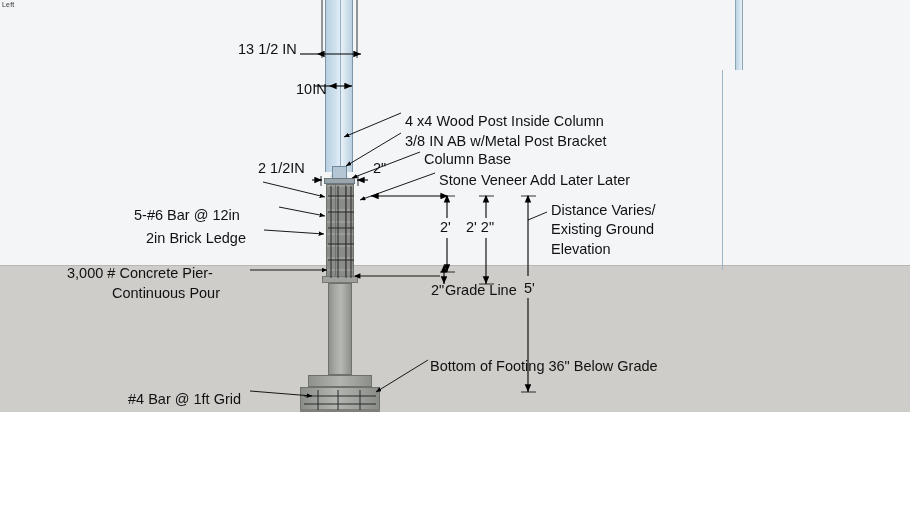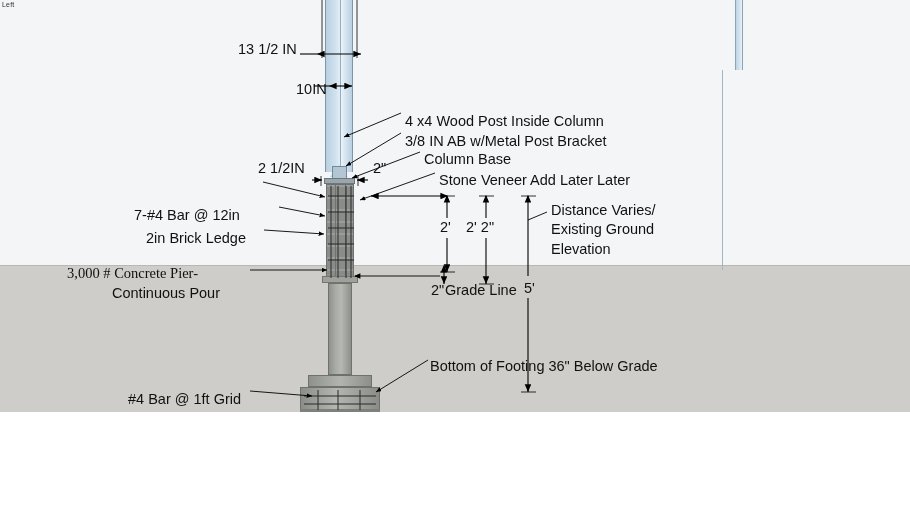--- a/index.html
+++ b/index.html
@@ -324,23 +324,23 @@
   <div class="lbl" style="left:440px; top:218px;">2'</div>
   <div class="lbl" style="left:466px; top:218px;">2' 2"</div>
   <div class="lbl" style="left:524px; top:279px;">5'</div>
   <div class="lbl" style="left:431px; top:281px;">2"</div>
   <div class="lbl tiny" style="left:334px; top:444px;">2'</div>
 
   <div class="lbl" style="left:405px; top:112px;">4 x4 Wood Post Inside Column</div>
   <div class="lbl" style="left:405px; top:132px;">3/8 IN AB w/Metal Post Bracket</div>
   <div class="lbl" style="left:424px; top:150px;">Column Base</div>
   <div class="lbl" style="left:439px; top:171px;">Stone Veneer Add Later Later</div>
-  <div class="lbl" style="left:134px; top:206px;">7-#4 Bar @ 12in</div>
+  <div class="lbl" style="left:134px; top:206px;">5-#6 Bar @ 12in</div>
   <div class="lbl" style="left:146px; top:229px;">2in Brick Ledge</div>
-  <div class="lbl" style="left:67px;  top:264px;font-family:Liberation Serif, serif;">3,000 # Concrete Pier-</div>
+  <div class="lbl" style="left:67px;  top:264px;">3,000 # Concrete Pier-</div>
   <div class="lbl" style="left:112px; top:284px;">Continuous Pour</div>
   <div class="lbl" style="left:445px; top:281px;text-align:center;">Grade Line</div>
   <div class="lbl" style="left:551px; top:220px;">Existing Ground</div>
   <div class="lbl" style="left:551px; top:201px;">Distance Varies/</div>
   <div class="lbl" style="left:551px; top:240px;">Elevation</div>
   <div class="lbl" style="left:430px; top:357px;">Bottom of Footing 36" Below Grade</div>
   <div class="lbl" style="left:116px; top:390px;margin-left:12px;">#4 Bar @ 1ft Grid</div>
 
 </div>
 

